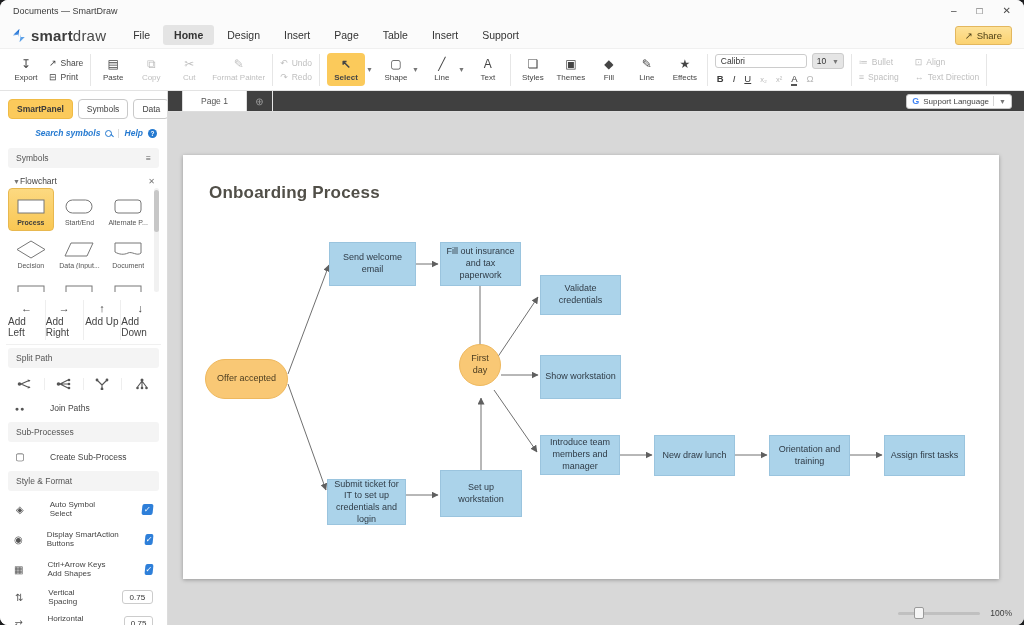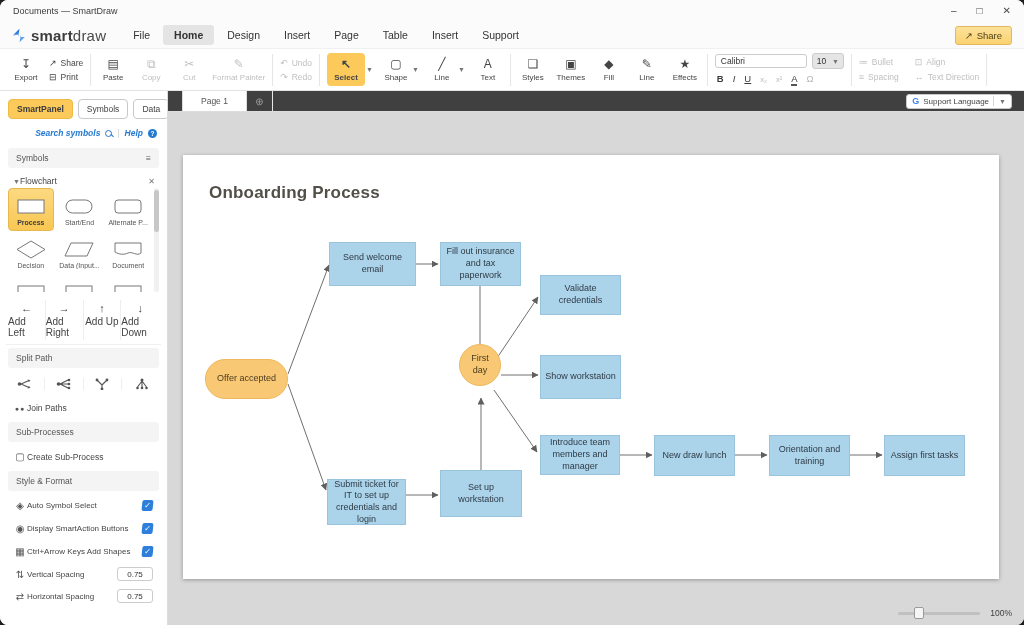--- a/index.html
+++ b/index.html
@@ -73,21 +73,21 @@
   .vscroll { position:absolute; right:0; top:0; width:5px; height:100%; background:#f1f1f1; border-radius:3px; }
   .vscroll .thumb { position:absolute; top:2px; left:0; width:5px; height:42px; background:#c7c7c7; border-radius:3px; }
   .add-row { display:grid; grid-template-columns:repeat(4,1fr); padding:8px 2px 4px; border-bottom:1px solid #f0f0f0; margin:0 6px 2px; }
   .add-btn { display:flex; flex-direction:column; align-items:center; gap:2px; color:#444; border-right:1px solid #eee; padding:2px 0; }
   .add-btn:last-child { border-right:none; }
   .add-btn .aicon { font-size:11px; }
   .add-btn .albl { font-size:10px; }
   .split-row { display:grid; grid-template-columns:repeat(4,1fr); padding:7px 6px; }
   .split-cell { display:flex; justify-content:center; border-right:1px solid #eee; }
   .split-cell:last-child { border-right:none; }
-  .prow { display:flex; align-items:center; gap:1px; padding:6px 14px; color:#444; }
+  .prow { display:flex; align-items:center; gap:24px; padding:6px 14px; color:#444; }
   .prow .picon { font-size:10px; color:#555; width:12px; text-align:center; }
   .prow .chk { margin-left:auto; width:11px; height:11px; background:#2e7fd9; border-radius:2px; color:#fff; font-size:8px; display:flex; align-items:center; justify-content:center; transform:skewX(-6deg); }
   .prow .spinput { margin-left:auto; width:36px; height:14px; border:1px solid #ccc; border-radius:3px; font-size:8px; color:#333; display:flex; align-items:center; justify-content:center; background:#fff; }
 
   
   .rightcol { flex:1; display:flex; flex-direction:column; min-width:0; }
   .pagebar { height:21px; background:#404040; border-bottom:1px solid #ddd; display:flex; align-items:center; padding:0 12px 0 14px;justify-content:flex-end; }
   .pagetab { background:#fff; border-left:1px solid #ddd; border-right:1px solid #ddd; height:100%; display:flex; align-items:center; padding:0 18px; font-size:8.5px; color:#555; }
   .addpage { width:26px; height:100%; display:flex; align-items:center; justify-content:center; color:#999; font-size:10px; border-right:1px solid #e7e7e7; }
   .langbtn { margin-left:auto; background:#fff; border:1px solid #c9c9c9; border-radius:3px; height:15px; display:flex; align-items:center; gap:4px; padding:0 5px; font-size:8px; color:#444; }

